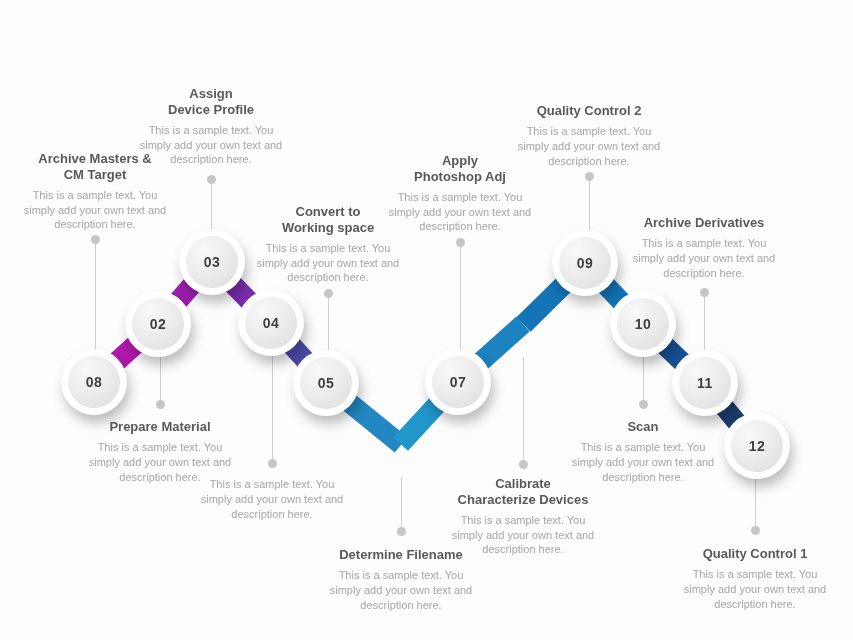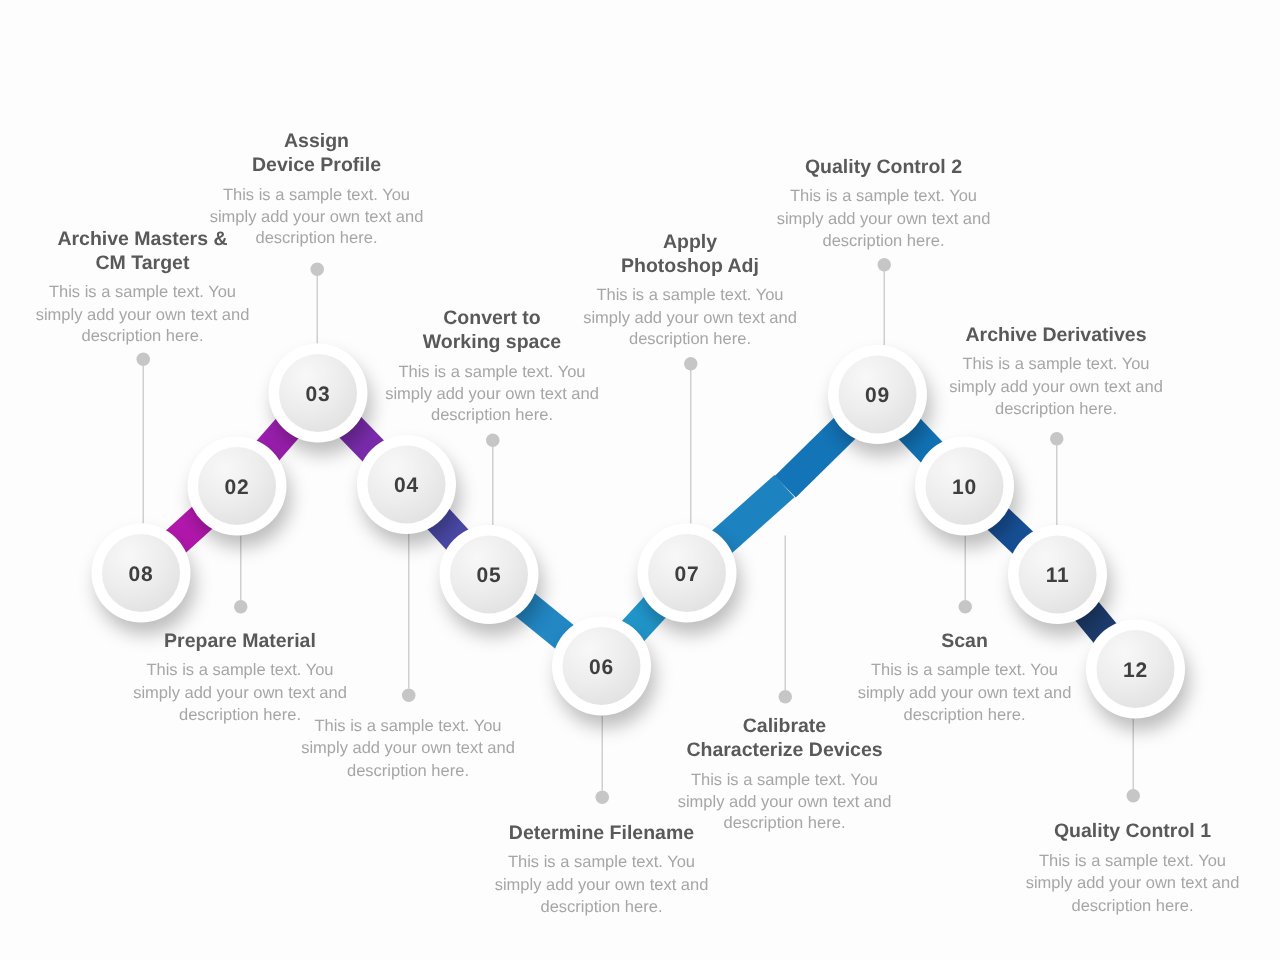--- a/index.html
+++ b/index.html
@@ -110,25 +110,20 @@
           <div class="step-number">05</div>
         </div>
       </div>
       <div class="step-label" style="left: 250px; top: 204px; width: 156px; text-align: center;">
         <div class="step-title">Convert to
 Working space</div>
         <div class="step-desc">This is a sample text. You simply add your own text and description here.</div>
       </div>
       <div class="vline" style="left: 401px; top: 477px; height: 50px;"></div>
       <div class="dot" style="left: 396.5px; top: 526.5px;"></div>
-      <div class="circle-outer" style="left: 368px; top: 411px;">
-        <div class="circle-inner">
-          <div class="step-number">06</div>
-        </div>
-      </div>
       <div class="step-label" style="left: 323px; top: 547px; width: 156px;">
         <div class="step-title">Determine Filename</div>
         <div class="step-desc">This is a sample text. You simply add your own text and description here.</div>
       </div>
       <div class="vline" style="left: 460px; top: 246px; height: 103px;"></div>
       <div class="dot" style="left: 455.5px; top: 237.5px;"></div>
       <div class="circle-outer" style="left: 425px; top: 349px;">
         <div class="circle-inner">
           <div class="step-number">07</div>
         </div>

